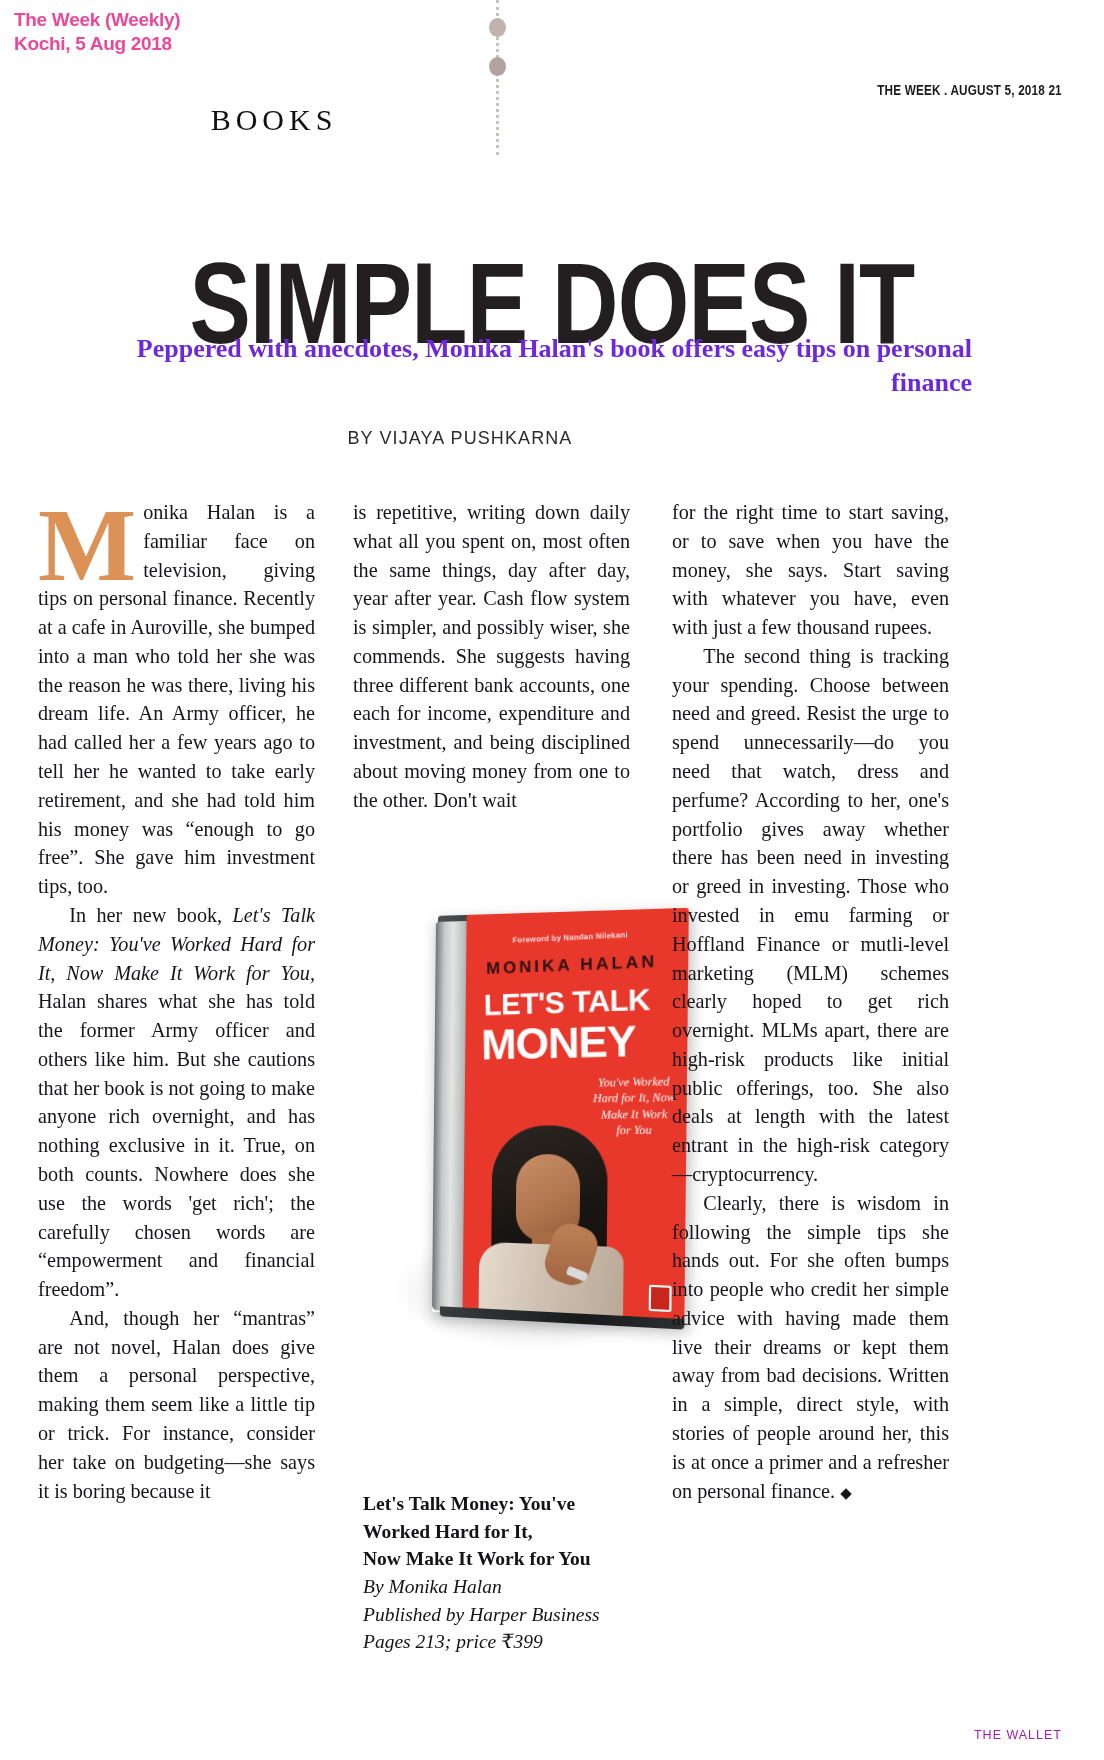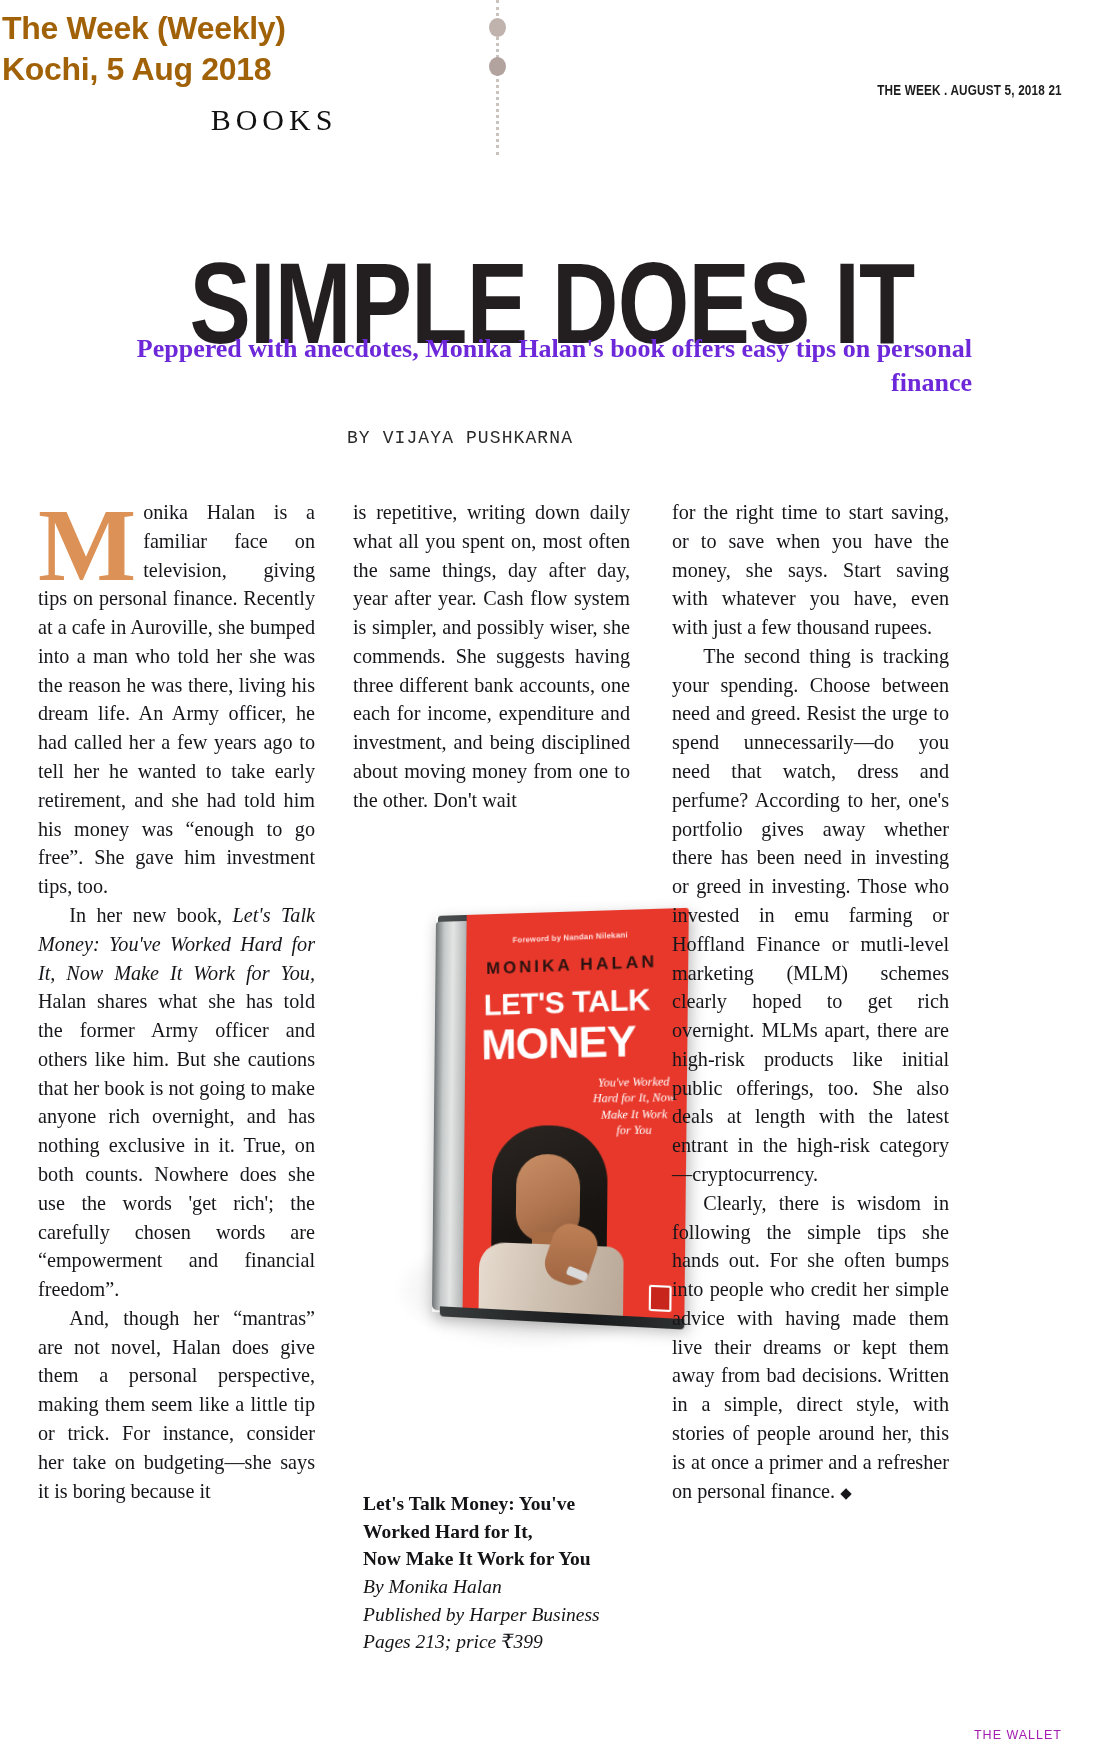--- a/index.html
+++ b/index.html
@@ -12,27 +12,27 @@
     height: 1760px;
     position: relative;
     font-family: "Liberation Serif", "DejaVu Serif", serif;
     color: #1a1a1a;
     overflow: hidden;
   }
 
   
   .stamp {
     position: absolute;
-    left: 2px;
+    left: 14px;
     top: 8px;
     font-family: "Liberation Sans", sans-serif;
     font-weight: bold;
-    font-size: 32px;
+    font-size: 19px;
     line-height: 1.28;
-    color: #a16207;
+    color: #ec4899;
     letter-spacing: -0.3px;
   }
 
   
   .dotted-rule {
     position: absolute;
     left: 496px;
     top: 0px;
     width: 0;
     height: 155px;
@@ -102,21 +102,21 @@
     line-height: 1.32;
     color: #6d28d9;
   }
 
   .byline {
     position: absolute;
     left: 0;
     top: 428px;
     width: 920px;
     text-align: center;
-    font-family: Liberation Mono, monospace;
+    font-family: Liberation Sans, sans-serif;
     font-size: 18px;
     letter-spacing: 1.1px;
     color: #2b2b2b;
   }
 
   
   .col {
     position: absolute;
     top: 498px;
     width: 277px;

